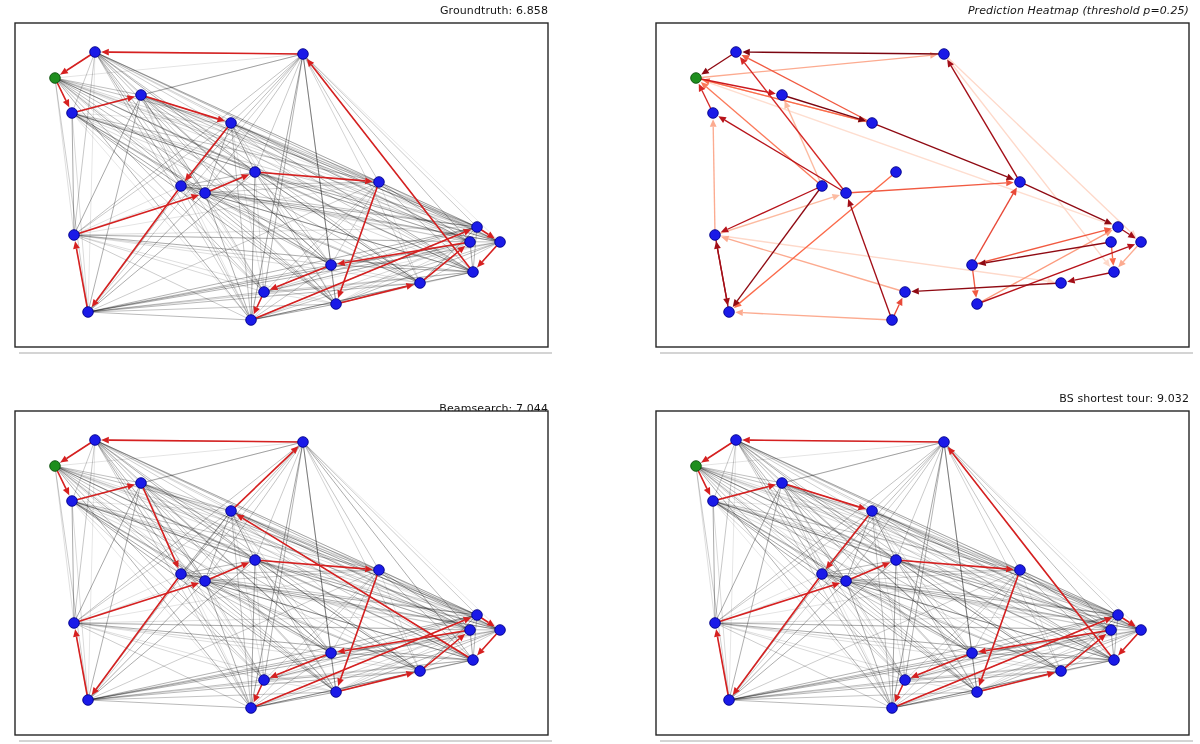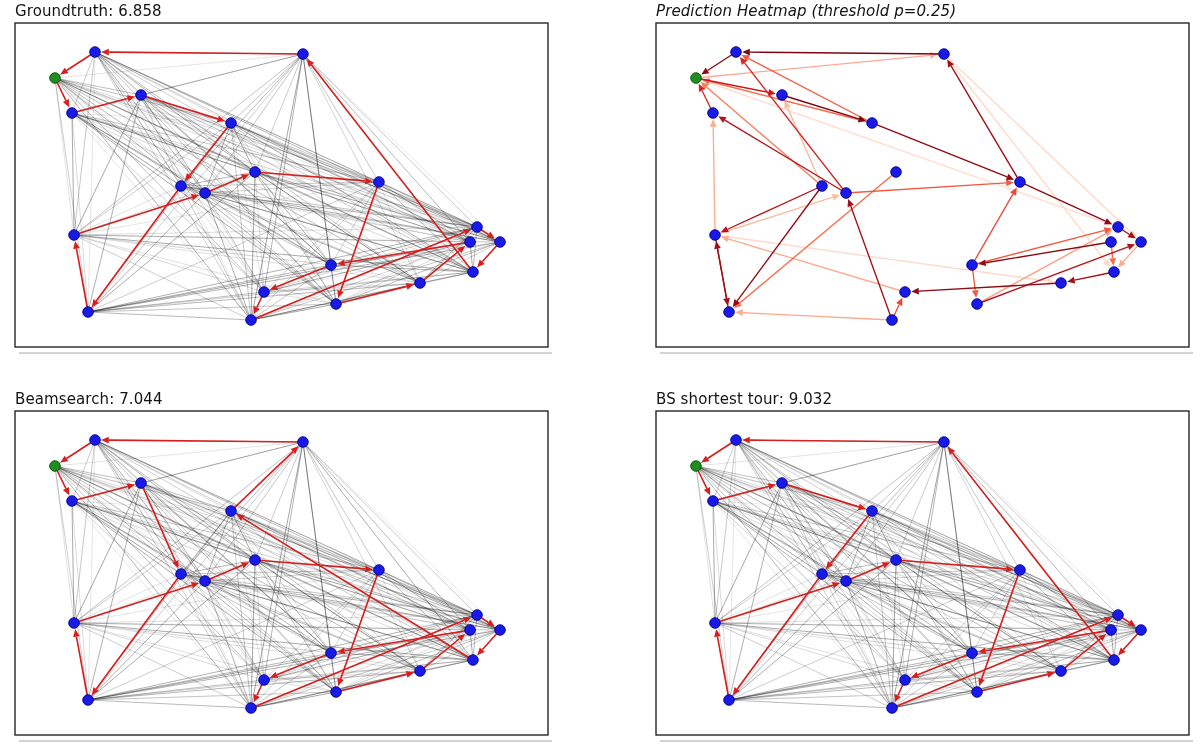--- a/index.html
+++ b/index.html
@@ -7,22 +7,22 @@
     position:relative;
     width:1200px;height:744px;
     background:#ffffff;
     font-family:"DejaVu Sans", sans-serif;
     overflow:hidden;
   }
   .subplot{position:absolute;}
   .plot-title{
     position:absolute;
     width:533px;
-    text-align:left;
-    font-size:15px;
+    text-align:right;
+    font-size:11px;
     line-height:18px;
     color:#141414;
     letter-spacing:0.1px;
     white-space:nowrap;
   }
   .frame-shadow{
     position:absolute;
     height:2px;
     background:#c9c9c9;
     opacity:0.8;
@@ -422,21 +422,21 @@
         <circle cx="459.0069" cy="249.994" r="5.3" fill="#1a1ae8" stroke="#00008b" stroke-width="0.9"></circle>
         <circle cx="406.0267" cy="261.01" r="5.3" fill="#1a1ae8" stroke="#00008b" stroke-width="0.9"></circle>
         <circle cx="250.01760000000002" cy="269.9848" r="5.3" fill="#1a1ae8" stroke="#00008b" stroke-width="0.9"></circle>
         <circle cx="322.0259" cy="282.0052" r="5.3" fill="#1a1ae8" stroke="#00008b" stroke-width="0.9"></circle>
         <circle cx="74.021" cy="290.008" r="5.3" fill="#1a1ae8" stroke="#00008b" stroke-width="0.9"></circle>
         <circle cx="237.0124" cy="298.01079999999996" r="5.3" fill="#1a1ae8" stroke="#00008b" stroke-width="0.9"></circle>
       </svg>
   </div>
 
   <div class="subplot" style="left: 0px; top: 0px;">
-    <div class="plot-title" id="title-2" style="left: 15px; top: 390px;">Beamsearch: 7.044</div>
+    <div class="plot-title" id="title-2" style="left: 15px; top: 400px;">Beamsearch: 7.044</div>
     <svg id="svg-2" width="535" height="332" style="position: absolute; left: 14px; top: 410px;">
         <rect x="1" y="1" width="533" height="324" fill="#ffffff" stroke="#262626" stroke-width="1.4"></rect>
         <line x1="40.975" y1="56.0152" x2="81.00330000000001" y2="29.997999999999998" stroke="rgba(0,0,0,0.346)" stroke-width="0.9"></line>
         <line x1="40.975" y1="56.0152" x2="288.9799" y2="32.0068" stroke="rgba(0,0,0,0.126)" stroke-width="0.9"></line>
         <line x1="40.975" y1="56.0152" x2="127.0012" y2="72.9928" stroke="rgba(0,0,0,0.279)" stroke-width="0.9"></line>
         <line x1="40.975" y1="56.0152" x2="57.9777" y2="91.0072" stroke="rgba(0,0,0,0.148)" stroke-width="0.9"></line>
         <line x1="40.975" y1="56.0152" x2="217.0249" y2="100.98639999999999" stroke="rgba(0,0,0,0.288)" stroke-width="0.9"></line>
         <line x1="40.975" y1="56.0152" x2="241.0099" y2="150.0076" stroke="rgba(0,0,0,0.360)" stroke-width="0.9"></line>
         <line x1="40.975" y1="56.0152" x2="166.9762" y2="164.0044" stroke="rgba(0,0,0,0.170)" stroke-width="0.9"></line>
         <line x1="40.975" y1="56.0152" x2="191.0145" y2="171.0028" stroke="rgba(0,0,0,0.136)" stroke-width="0.9"></line>

